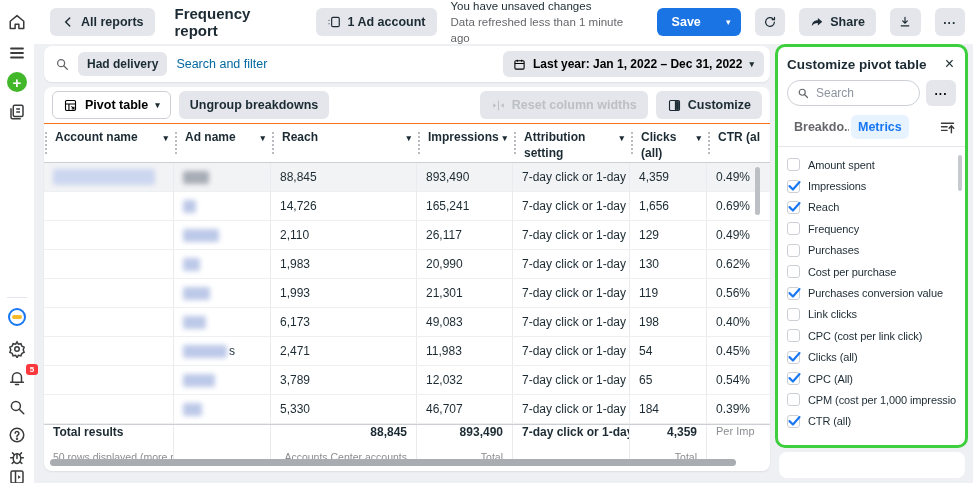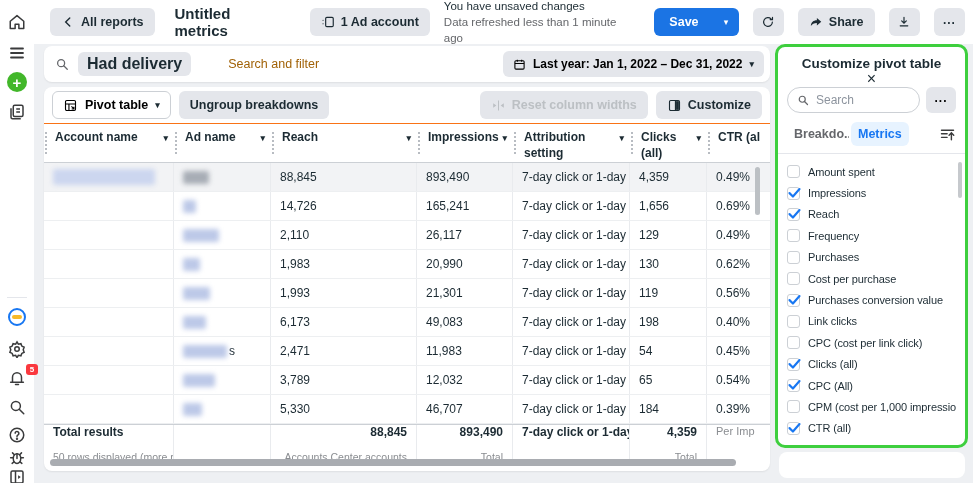--- a/index.html
+++ b/index.html
@@ -36,22 +36,22 @@
              border-radius:6px 0 0 6px;display:flex;align-items:center;}
   .save-caret{background:#1b74e4;width:25px;height:28px;border-left:1px solid rgba(255,255,255,.4);
               border-radius:0 6px 6px 0;display:flex;align-items:center;justify-content:center;color:#fff;font-size:9px;}
   .icon-chip{width:33px;padding:0;justify-content:center;}
   .more-dots{font-weight:700;letter-spacing:1px;font-size:12px;position:relative;top:-2px;}
 
   
   .filter-card{position:absolute;left:44px;top:46px;width:726px;height:36px;background:#fff;border-radius:8px;
                box-shadow:0 1px 2px rgba(0,0,0,.07);display:flex;align-items:center;gap:9px;padding:0 6px 0 11px;z-index:4;}
   .filter-card .ficon{width:14px;height:14px;color:#65676b;}
-  .filter-chip{height:24px;font-size:16px;padding:0 9px;}
-  .fplaceholder{color:#a16207;font-size:12.5px;margin-left:28px;}
+  .filter-chip{height:24px;font-size:12px;padding:0 9px;}
+  .fplaceholder{color:#0369a1;font-size:12.5px;}
   .date-pill{margin-left:auto;height:26px;display:flex;align-items:center;gap:7px;background:#e4e6eb;
              border-radius:6px;padding:0 10px;font-size:12px;font-weight:600;white-space:nowrap;}
   .date-pill .cicon{width:13px;height:13px;}
   .caret{font-size:9px;color:#1c2b33;}
 
   
   .table-card{position:absolute;left:44px;top:87px;width:726px;height:384px;background:#fff;border-radius:8px;
               box-shadow:0 1px 2px rgba(0,0,0,.07);z-index:3;overflow:hidden;}
   .toolbar{height:36px;display:flex;align-items:center;gap:8px;padding:0 8px;}
   .btn-outline{height:28px;border:1px solid #ccd0d5;border-radius:6px;background:#fff;display:flex;
@@ -88,21 +88,21 @@
   .t-note{font-size:10.5px;color:#8a8d91;text-align:right;white-space:nowrap;}
   .t-attr{font-size:12px;font-weight:700;white-space:nowrap;}
   .t-per{font-size:11px;color:#8a8d91;white-space:nowrap;}
 
   .hscroll{position:absolute;left:6px;bottom:5px;width:686px;height:7px;border-radius:4px;background:#a9acb1;}
   .vthumb{position:absolute;left:711px;top:80px;width:5px;height:48px;border-radius:3px;background:#bcc0c4;}
 
   
   .panel{position:absolute;left:775px;top:44px;width:193px;height:404px;background:#fff;
          border:3px solid #3ecf3e;border-radius:10px;padding:9px 9px 6px;z-index:7;}
-  .panel-h{display:flex;align-items:center;flex-direction:column;}
+  .panel-h{display:flex;align-items:center;margin-bottom:8px;}
   .panel-title{flex:1;font-size:13.5px;font-weight:700;white-space:nowrap;}
   .close-x{font-size:16px;line-height:1;color:#1c2b33;padding:0 2px;}
   .search-row{display:flex;gap:6px;margin-bottom:9px;align-items:center;}
   .search-box{flex:1;height:26px;border:1px solid #ccd0d5;border-radius:15px;display:flex;align-items:center;
               gap:5px;padding:0 9px;min-width:0;}
   .search-box .ficon{width:12px;height:12px;color:#65676b;flex:none;}
   .search-box input{border:none;outline:none;width:100%;font-size:12px;font-family:"Liberation Sans",sans-serif;
                     color:#1c2b33;background:transparent;}
   .search-box input::placeholder{color:#8d949e;}
   .dots-btn{width:30px;height:26px;background:#e4e6eb;border-radius:6px;display:flex;align-items:center;
@@ -197,21 +197,21 @@
 
   <header class="topbar">
     <button class="chip" style="border:none">
       <span class="cicon">
         <svg viewBox="0 0 24 24" fill="none" stroke="currentColor" stroke-width="2.4" stroke-linecap="round">
             <path d="M15 5 L8 12 L15 19"></path>
           </svg>
       </span>
       <span>All reports</span>
     </button>
-    <span class="page-title">Untitled metrics</span>
+    <span class="page-title">Frequency report</span>
     <button class="chip" style="border:none;margin-left:14px">
       <span class="cicon">
         <svg viewBox="0 0 24 24" fill="none" stroke="currentColor" stroke-width="2">
             <rect x="8" y="4" width="13" height="16" rx="2"></rect>
             <circle cx="3.5" cy="9" r="1" fill="currentColor" stroke="none"></circle>
             <circle cx="3.5" cy="15" r="1" fill="currentColor" stroke="none"></circle>
           </svg>
       </span>
       <span>1 Ad account</span>
     </button>

